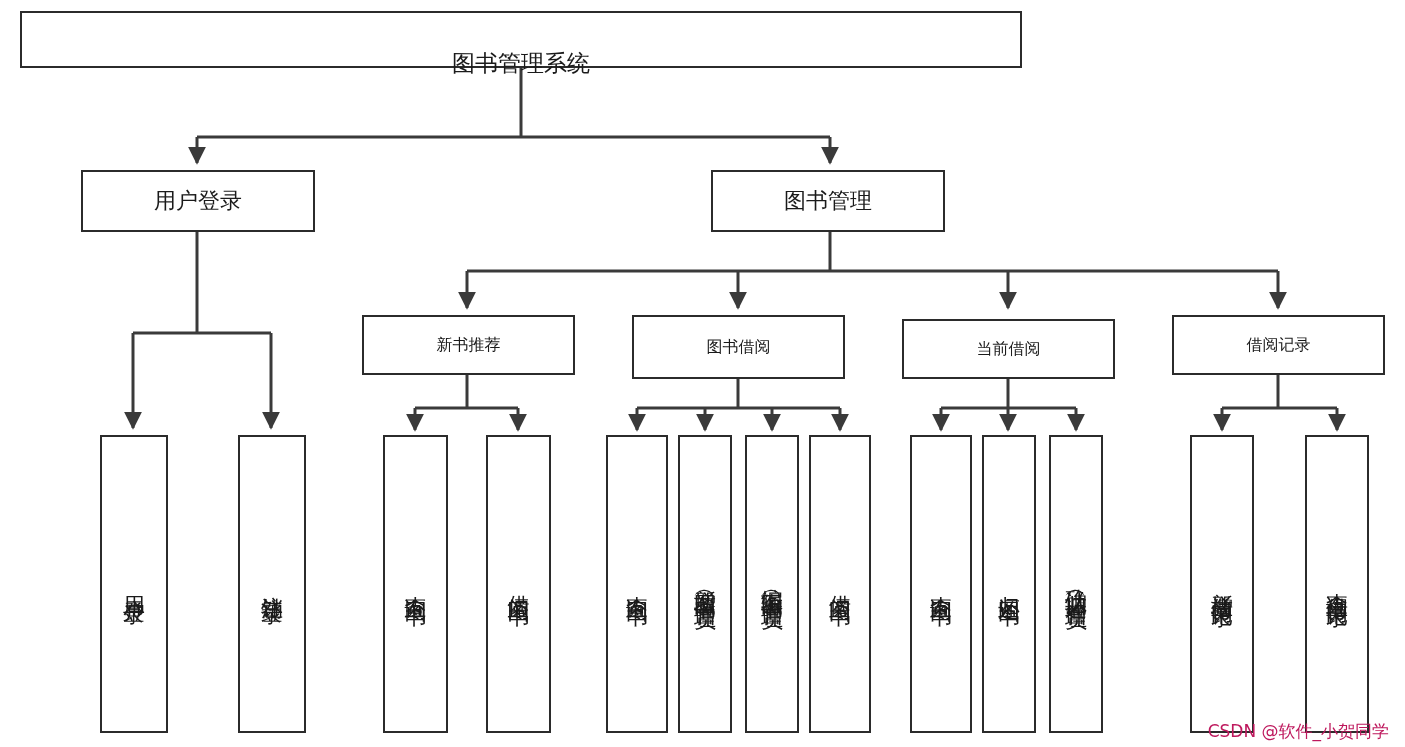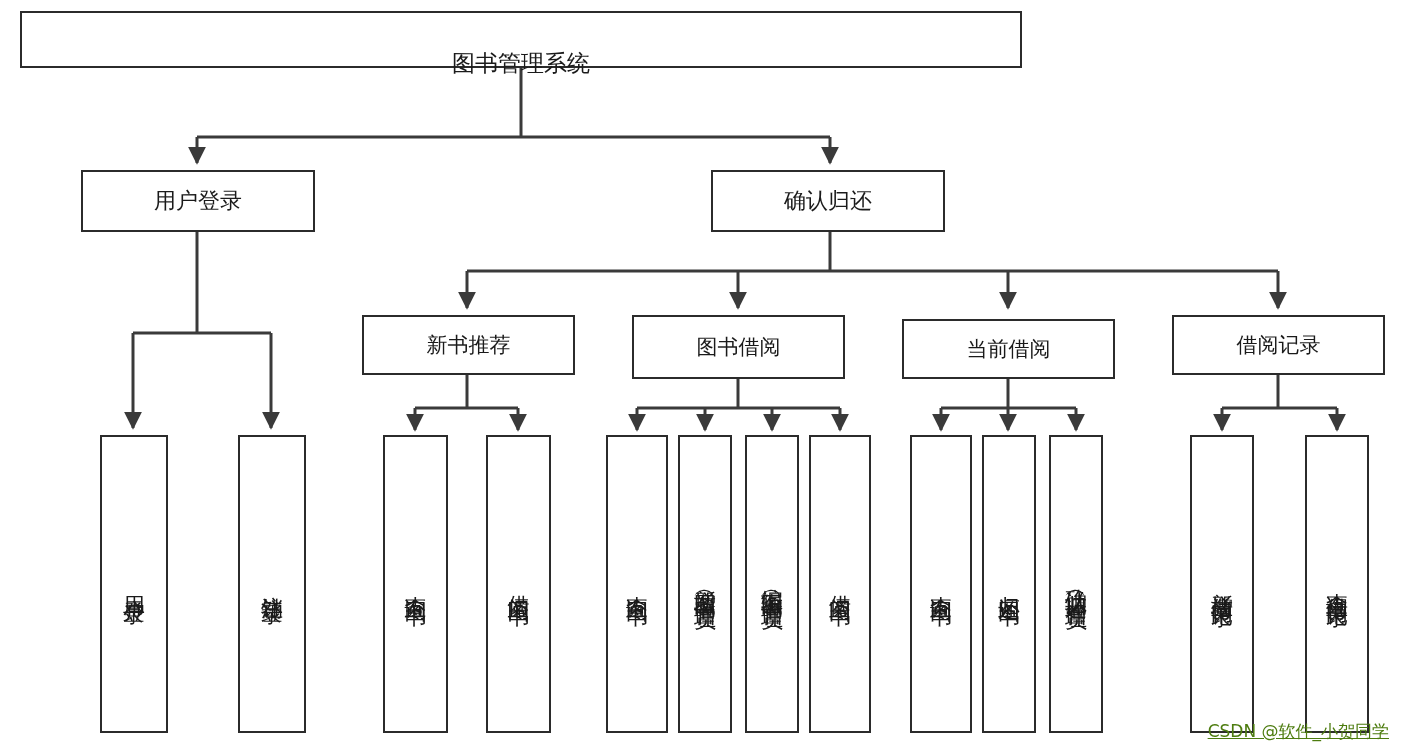--- a/index.html
+++ b/index.html
@@ -35,42 +35,41 @@
     z-index: 2;
   }
   .node .label {
     color: #1a1a1a;
     line-height: 1.08;
     text-align: center;
     white-space: nowrap;
   }
   .node.root .label { font-size: 23px; margin-top: 47px; }
   .node.l2 .label   { font-size: 22px; }
-  .node.l3 .label   { font-size: 21px; }
+  .node.l3 .label   { font-size: 16px; }
   .node.leaf {
     align-items: center;
     justify-content: center;
   }
   .node.leaf .label {
     font-size: 22px;
     writing-mode: vertical-rl;
     text-orientation: upright;
     letter-spacing: 3px;
     line-height: 1.0;
     white-space: nowrap;
   }
   .watermark {
     position: absolute;
     right: 16px;
     bottom: 4px;
     font-size: 17px;
-    color: #4d7c0f;
+    color: #be185d;
     white-space: nowrap;
     z-index: 5;
-    text-decoration: underline;
   }
 </style>
 </head>
 <body>
 
 <div id="canvas">
 
   <svg id="diagram-svg" viewBox="0 0 1405 747" xmlns="http://www.w3.org/2000/svg">
     <defs>
       <marker id="arrow" viewBox="0 0 10 10" refX="9" refY="5" markerWidth="6" markerHeight="6" orient="auto-start-reverse">
@@ -122,21 +121,21 @@
   </svg>
 
   <div class="node root" style="left:20px; top:11px; width:1002px; height:57px;">
     <span class="label">图书管理系统</span>
   </div>
 
   <div class="node l2" style="left:81px; top:170px; width:234px; height:62px;">
     <span class="label">用户登录</span>
   </div>
   <div class="node l2" style="left:711px; top:170px; width:234px; height:62px;">
-    <span class="label">确认归还</span>
+    <span class="label">图书管理</span>
   </div>
 
   <div class="node l3" style="left:362px; top:315px; width:213px; height:60px;">
     <span class="label">新书推荐</span>
   </div>
   <div class="node l3" style="left:632px; top:315px; width:213px; height:64px;">
     <span class="label">图书借阅</span>
   </div>
   <div class="node l3" style="left:902px; top:319px; width:213px; height:60px;">
     <span class="label">当前借阅</span>

